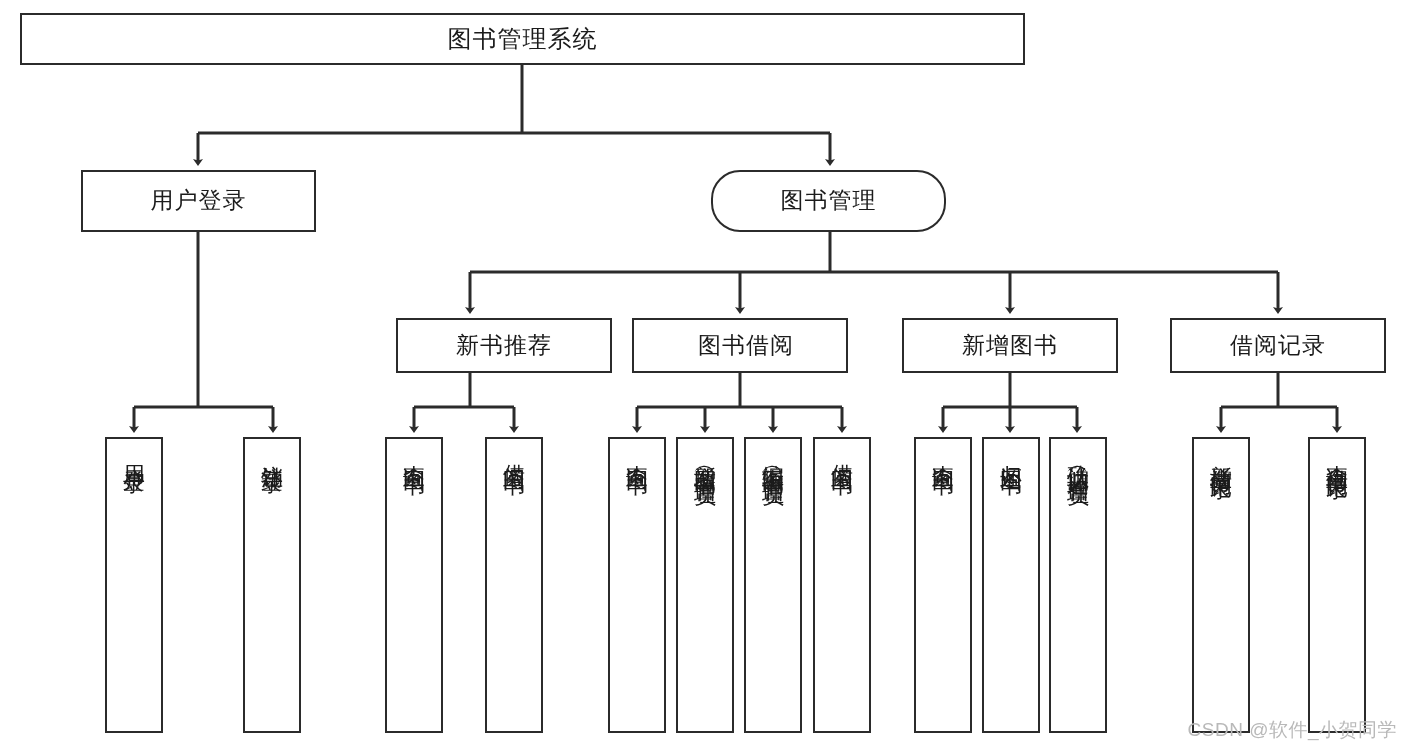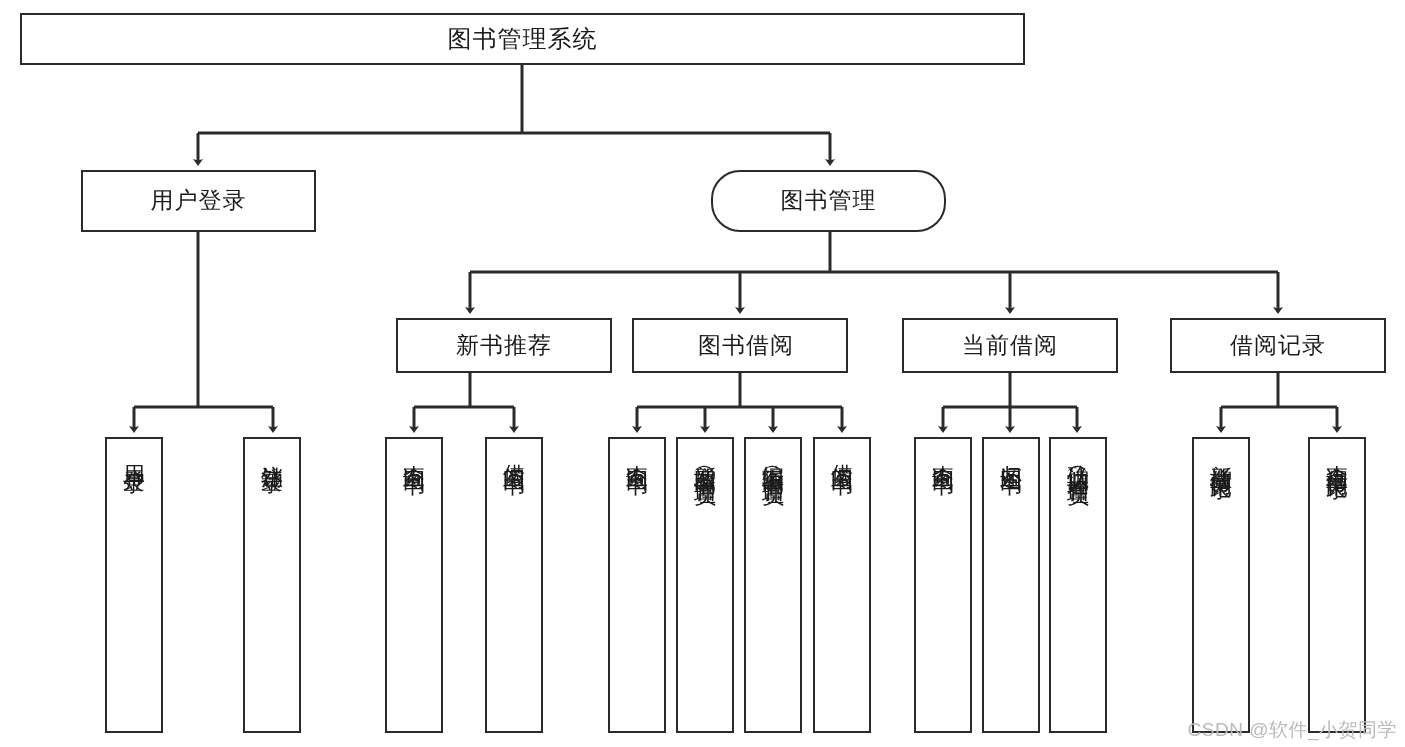--- a/index.html
+++ b/index.html
@@ -138,21 +138,21 @@
     <span class="lbl">图书管理</span>
   </div>
 
   <div class="node h" style="left:362px; top:318px; width:216px; height:55px;margin-left:34px;">
     <span class="lbl">新书推荐</span>
   </div>
   <div class="node h" style="left:632px; top:318px; width:216px; height:55px;padding-left:12px;">
     <span class="lbl">图书借阅</span>
   </div>
   <div class="node h" style="left:902px; top:318px; width:216px; height:55px;">
-    <span class="lbl">当前借阅</span>
+    <span class="lbl">新增图书</span>
   </div>
   <div class="node h" style="left:1170px; top:318px; width:216px; height:55px;">
     <span class="lbl">借阅记录</span>
   </div>
 
   <div class="node v" style="left:105px; top:437px; width:58px; height:296px;">
     <span class="lbl">用户登录</span>
   </div>
   <div class="node v" style="left:243px; top:437px; width:58px; height:296px;">
     <span class="lbl">注销登录</span>

